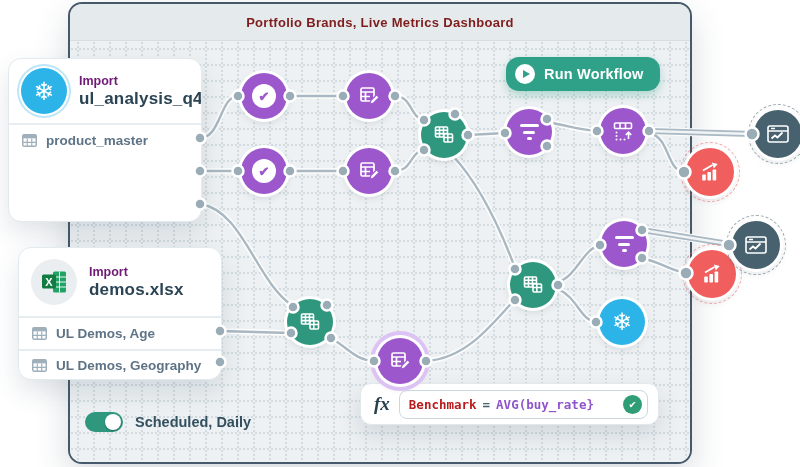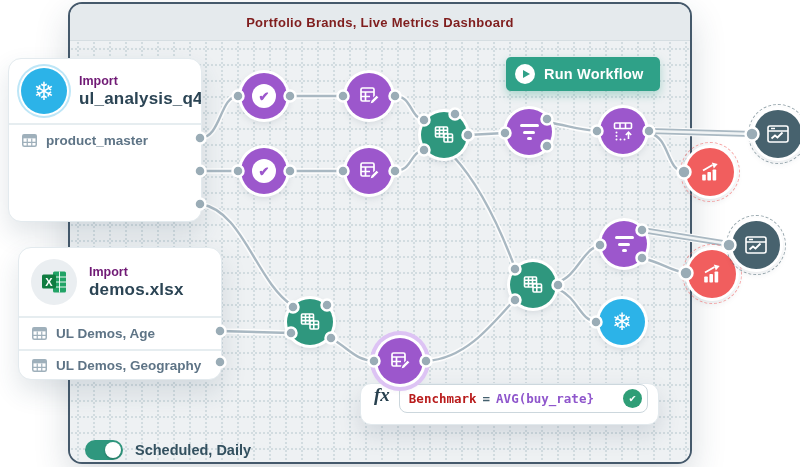--- a/index.html
+++ b/index.html
@@ -34,21 +34,21 @@
   .card-titles{min-width:0;}
   .import-label{font-size:12.5px;color:#701a75;font-weight:600;}
   .src-name{font-size:17px;font-weight:800;color:#2b4454;letter-spacing:.2px;margin-top:1px;}
   .card-row{display:flex;align-items:center;gap:9px;padding:0 13px;border-top:2px solid #e6edf0;}
   .card1 .card-row{height:31px;}
   .card2 .card-row{height:30.5px;}
   .row-label{font-size:13.5px;color:#5e7486;font-weight:600;white-space:nowrap;}
 
   
   .run-btn{position:absolute;left:506px;top:57px;height:34px;z-index:5;cursor:pointer;
-           display:flex;align-items:center;gap:9px;padding:0 16px 0 9px;border:none;border-radius:5px;
+           display:flex;align-items:center;gap:9px;padding:0 16px 0 9px;border:none;border-radius:13px;
            background:#2fa188;color:#fff;font-family:"Liberation Sans",sans-serif;
            font-size:14.5px;font-weight:700;letter-spacing:.2px;box-shadow:0 4px 10px rgba(47,161,136,.35);}
   .play-circle{width:20px;height:20px;border-radius:50%;background:#fff;
                display:flex;align-items:center;justify-content:center;}
   .play-tri{width:0;height:0;border-left:7px solid #2fa188;border-top:4.5px solid transparent;
             border-bottom:4.5px solid transparent;margin-left:2px;}
 
   
   .node{position:absolute;width:46px;height:46px;border-radius:50%;z-index:6;
         display:flex;align-items:center;justify-content:center;
@@ -78,35 +78,35 @@
   .casing use{stroke:#fdfdfd;stroke-width:5.5;fill:none;stroke-linecap:round;}
   .line use{stroke:#a9b8c2;stroke-width:2.4;fill:none;stroke-linecap:round;}
   .casing use.rail{stroke-width:8;}
   .line use.rail{stroke-width:6;}
   .core use{stroke:#f1f4f5;stroke-width:2.4;fill:none;stroke-linecap:round;}
   .port{fill:#9aacb6;stroke:#fff;stroke-width:2.5;}
 
   
   .formula{position:absolute;left:360px;top:383px;width:274px;height:40px;z-index:5;
            background:#fff;border:1px solid #e2e9ed;border-radius:11px;
-           box-shadow:0 10px 22px rgba(45,70,95,.15);display:flex;align-items:flex-start;padding:0 10px 0 13px;}
+           box-shadow:0 10px 22px rgba(45,70,95,.15);display:flex;align-items:center;padding:0 10px 0 13px;}
   .fx{font-family:"Liberation Serif",serif;font-style:italic;font-weight:700;
       font-size:19px;color:#27404e;margin-right:9px;}
   .ffield{flex:1;height:27px;border:1.5px solid #ccd7dd;border-radius:8px;background:#fff;
           display:flex;align-items:center;gap:6px;padding:0 5px 0 9px;
           font-family:"DejaVu Sans Mono",monospace;font-size:12.5px;font-weight:700;}
   .fvar{color:#b91c1c;}
   .fop{color:#44606e;}
   .fexpr{color:#8f56cc;}
   .fcheck{margin-left:auto;width:19px;height:19px;border-radius:50%;background:#2f9e77;
           display:flex;align-items:center;justify-content:center;}
   .fcheck i{font-style:normal;color:#fff;font-size:11px;font-weight:800;line-height:1;}
 
   
-  .schedule{position:absolute;left:85px;top:440px;z-index:5;display:flex;align-items:center;gap:12px;}
+  .schedule{position:absolute;left:85px;top:412px;z-index:5;display:flex;align-items:center;gap:12px;}
   .toggle{position:relative;width:38px;height:20px;border-radius:10px;background:#2f977e;cursor:pointer;}
   .toggle .knob{position:absolute;right:2px;top:2px;width:16px;height:16px;border-radius:50%;background:#fff;
                 box-shadow:0 1px 2px rgba(0,0,0,.25);}
   .sched-label{font-size:14.5px;font-weight:700;color:#33505f;}
 
   .tbl-ico{flex:0 0 15px;}
 </style>
 </head>
 <body>
 

